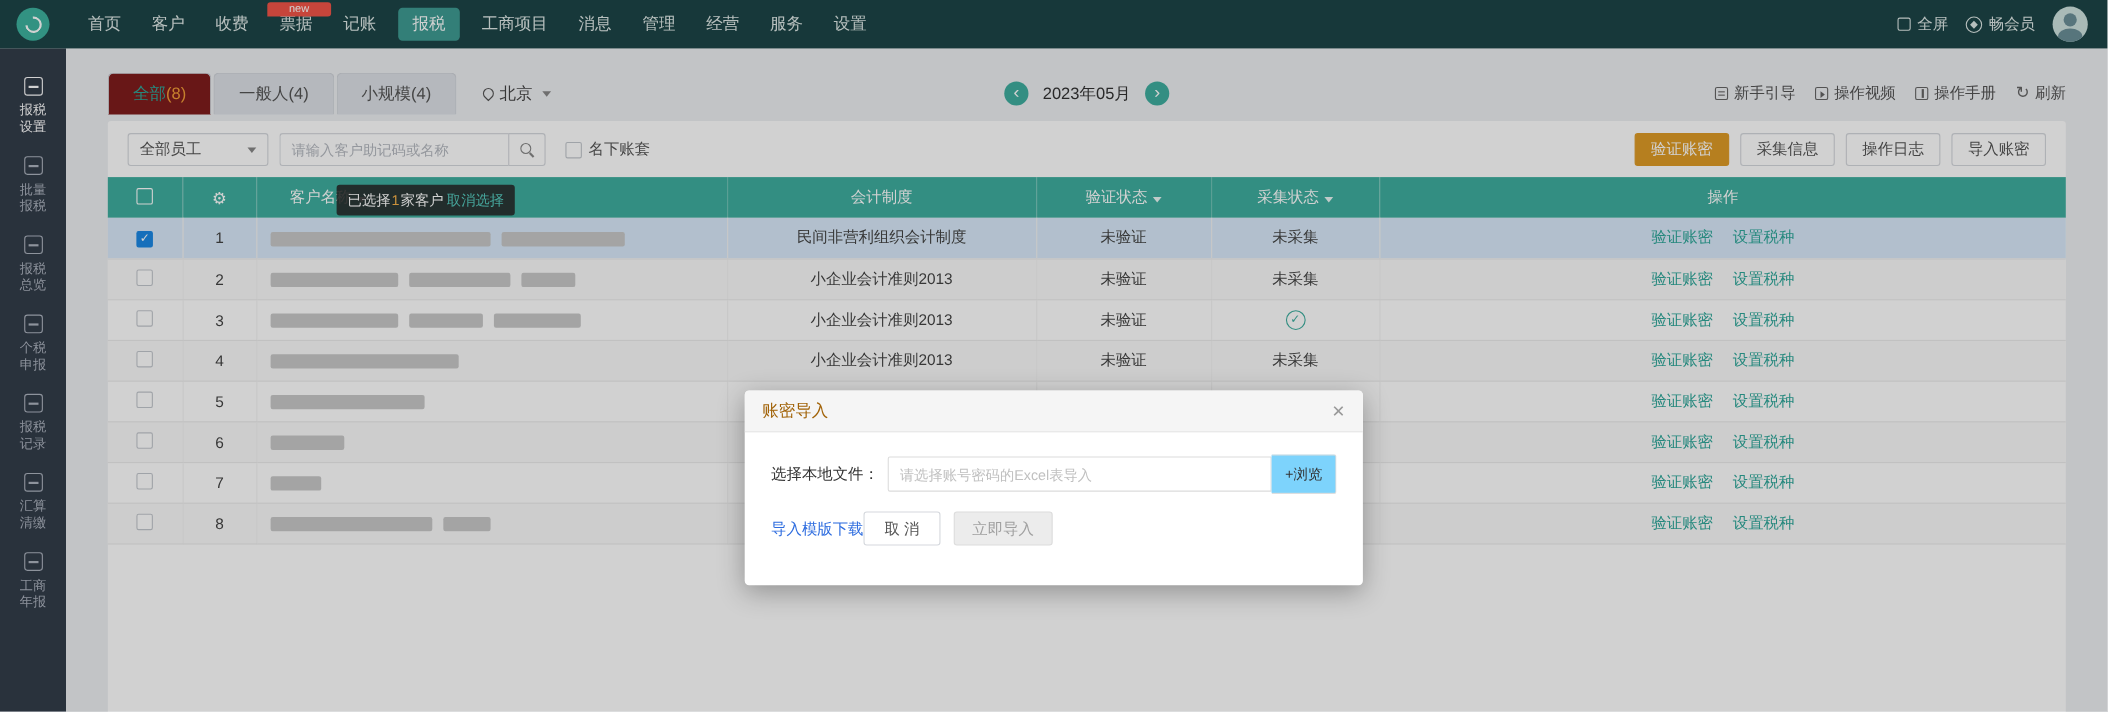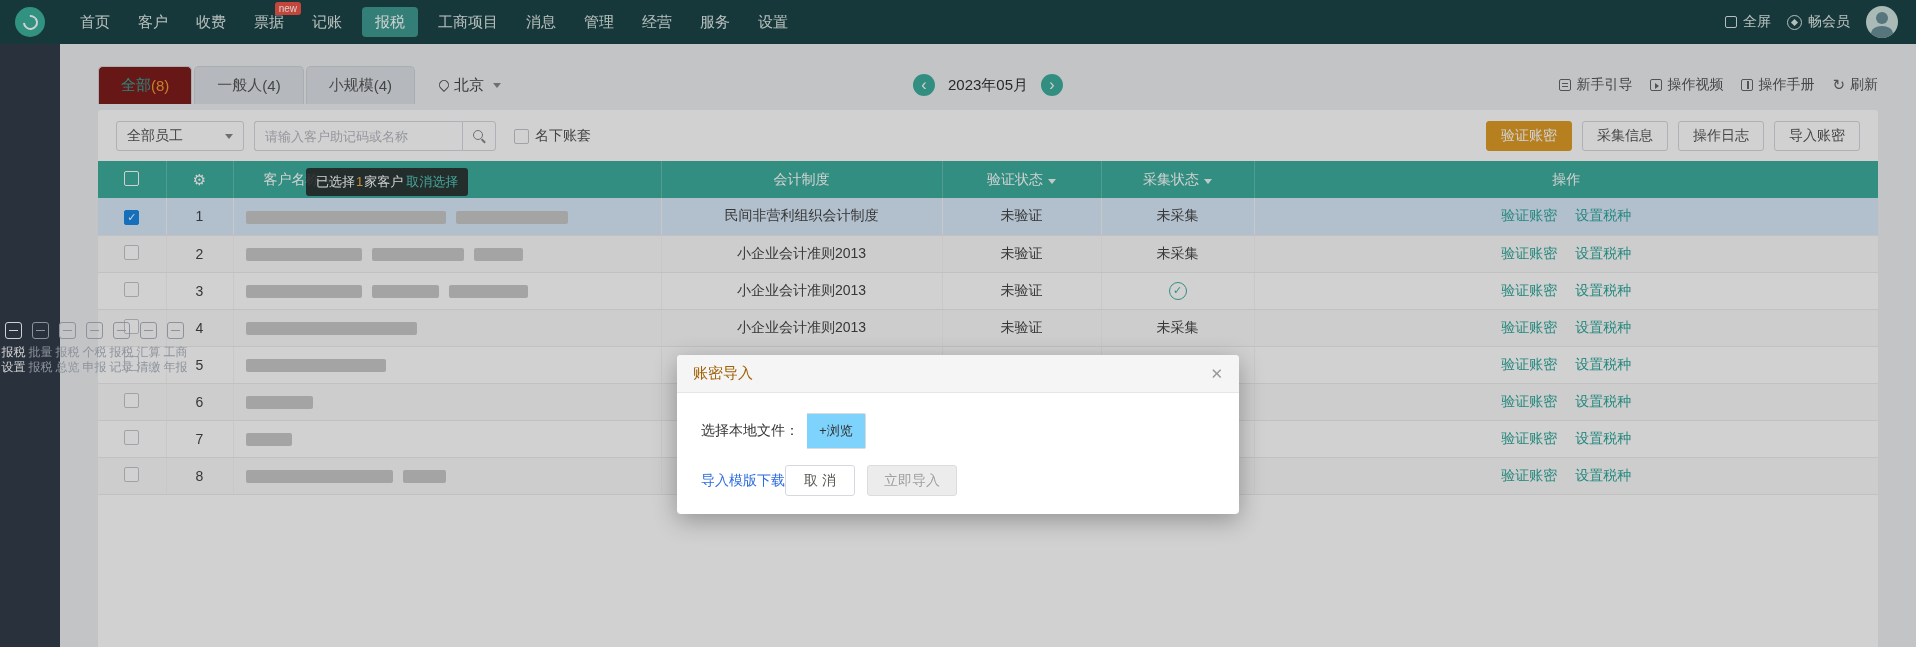--- a/index.html
+++ b/index.html
@@ -7,32 +7,32 @@
   body{font-family:"Liberation Sans","DejaVu Sans",sans-serif;font-size:14px;color:#333;background:#edeff2;position:relative}
 
   
   .topnav{position:absolute;top:0;left:0;width:1916px;height:44px;background:#1d4547;display:flex;align-items:center;z-index:5}
   .logo{width:60px;height:44px;display:flex;align-items:center;justify-content:center}
   .logo-circle{width:30px;height:30px;border-radius:50%;background:#3db39f;display:flex;align-items:center;justify-content:center}
   .logo-swirl{width:15px;height:15px;border:2.4px solid #fff;border-radius:50%;border-left-color:transparent;transform:rotate(40deg)}
   .nav-menu{display:flex;align-items:center;height:100%;margin-left:6px}
   .nav-item{position:relative;color:#e0eae8;font-size:15px;padding:0 14px;height:44px;line-height:44px;cursor:pointer;text-decoration:none;white-space:nowrap;display:inline-block}
   .nav-item.active{height:30px;line-height:30px;background:#3f9c93;border-radius:4px;margin:0 6px;padding:0 13px;color:#fff}
-  .badge-new{position:absolute;top:2px;right:-3px;background:#f25548;color:#fff;font-size:10px;line-height:13px;padding:0 4px;border-radius:3px 3px 3px 0}
+  .badge-new{position:absolute;top:2px;right:-3px;background:#f25548;color:#fff;font-size:10px;line-height:13px;padding:0 20px;border-radius:3px 3px 3px 0}
   .nav-right{margin-left:auto;display:flex;align-items:center;gap:16px;padding-right:18px;color:#e0eae8;font-size:14px}
   .nav-tool{display:flex;align-items:center;gap:6px;cursor:pointer}
   .icon-fullscreen{width:12px;height:12px;border:1.5px solid #dfe9e7;border-radius:2px;display:inline-block}
   .icon-member{width:15px;height:15px;border:1.5px solid #dfe9e7;border-radius:50%;display:inline-flex;align-items:center;justify-content:center}
   .icon-member::after{content:"";width:5px;height:5px;background:#dfe9e7;transform:rotate(45deg)}
   .avatar{width:32px;height:32px;border-radius:50%;background:#cfe3e0;position:relative;overflow:hidden;cursor:pointer}
   .avatar::before{content:"";position:absolute;width:12px;height:12px;border-radius:50%;background:#6b8f98;left:10px;top:6px}
   .avatar::after{content:"";position:absolute;width:22px;height:14px;border-radius:50% 50% 0 0;background:#6b8f98;left:5px;top:20px}
 
   
-  .sidebar{position:absolute;top:44px;left:0;width:60px;height:603px;background:#333d4a;display:flex;flex-direction:row;align-items:center;padding-top:4px;z-index:4}
+  .sidebar{position:absolute;top:44px;left:0;width:60px;height:603px;background:#333d4a;display:flex;flex-direction:column;align-items:center;padding-top:16px;z-index:4}
   .side-item{width:100%;padding:10px 0 9px;display:flex;flex-direction:column;align-items:center;gap:6px;color:#adb4bf;cursor:pointer}
   .side-item.active{color:#fff}
   .side-icon{width:17px;height:17px;border:1.6px solid currentColor;border-radius:3px;position:relative;display:inline-block}
   .side-icon::after{content:"";position:absolute;left:3px;right:3px;top:7px;height:1.6px;background:currentColor}
   .side-label{font-size:12px;width:27px;text-align:center;line-height:15px}
 
   
   .main{position:absolute;top:44px;left:60px;width:1856px;height:603px;padding:0 38px;display:flex;flex-direction:column}
   .toolbar-row{position:relative;margin-top:22px;height:38px;display:flex;align-items:center}
   .tabs{display:flex;align-items:flex-end;height:38px}
@@ -94,21 +94,21 @@
   .sel-tooltip{position:absolute;left:208px;top:7px;background:rgba(40,40,40,.88);color:#fff;font-size:13px;padding:5px 10px;border-radius:3px;z-index:10;white-space:nowrap}
   .tt-count{color:#f7b14a;margin:0 1px}
   .tt-cancel{color:#56cabe;margin-left:3px;cursor:pointer;text-decoration:none}
 
   
   .overlay{position:absolute;left:0;top:0;width:1916px;height:647px;background:rgba(0,0,0,.18);z-index:50}
   .modal{position:absolute;left:50%;margin-left:-281px;top:355px;width:562px;background:#fff;border-radius:4px;box-shadow:0 6px 24px rgba(0,0,0,.3);z-index:60;overflow:hidden}
   .modal-header{height:38px;background:#f5f5f5;border-bottom:1px solid #e6e6e6;display:flex;align-items:center;justify-content:space-between;padding:0 16px}
   .modal-title{font-size:15px;color:#a16207}
   .modal-close{color:#999;font-size:15px;cursor:pointer}
-  .modal-body{padding:20px 24px 18px}
+  .modal-body{padding:20px 24px 36px}
   .file-row{display:flex;align-items:center}
   .file-label{font-size:14px;color:#333;white-space:nowrap;margin-right:8px}
   .file-input{flex:1;height:32px;border:1px solid #dcdcdc;border-radius:2px 0 0 2px;padding:0 10px;font-size:13px;outline:none;font-family:inherit}
   .file-input::placeholder{color:#c0c0c0}
   .browse-btn{height:36px;padding:0 12px;border:1px solid #dcdcdc;border-left:none;background:#7dd3fc;font-size:13px;color:#333;cursor:pointer;border-radius:0 2px 2px 0;font-family:Liberation Mono, monospace}
   .tips{margin-top:16px}
   .tips-title{font-size:14px;color:#555;margin-bottom:6px}
   .tip{font-size:13px;color:#666;line-height:26px}
   .modal-footer{margin-top:16px;display:flex;align-items:center;justify-content:flex-start}
   .dl-link{color:#2d6cdf;font-size:14px;cursor:pointer;text-decoration:none}
@@ -360,20 +360,21 @@
 
 <div class="overlay"></div>
 <div class="modal">
   <div class="modal-header">
     <span class="modal-title">账密导入</span>
     <span class="modal-close">✕</span>
   </div>
   <div class="modal-body">
     <div class="file-row">
       <span class="file-label">选择本地文件：</span>
+      <input class="file-input" placeholder="请选择账号密码的Excel表导入" style="">
       <button class="browse-btn">+浏览</button>
     </div>
     <div class="modal-footer">
       <a class="dl-link">导入模版下载</a>
       <div class="footer-btns">
         <button class="btn cancel">取 消</button>
         <button class="btn confirm">立即导入</button>
       </div>
     </div>
   </div>

